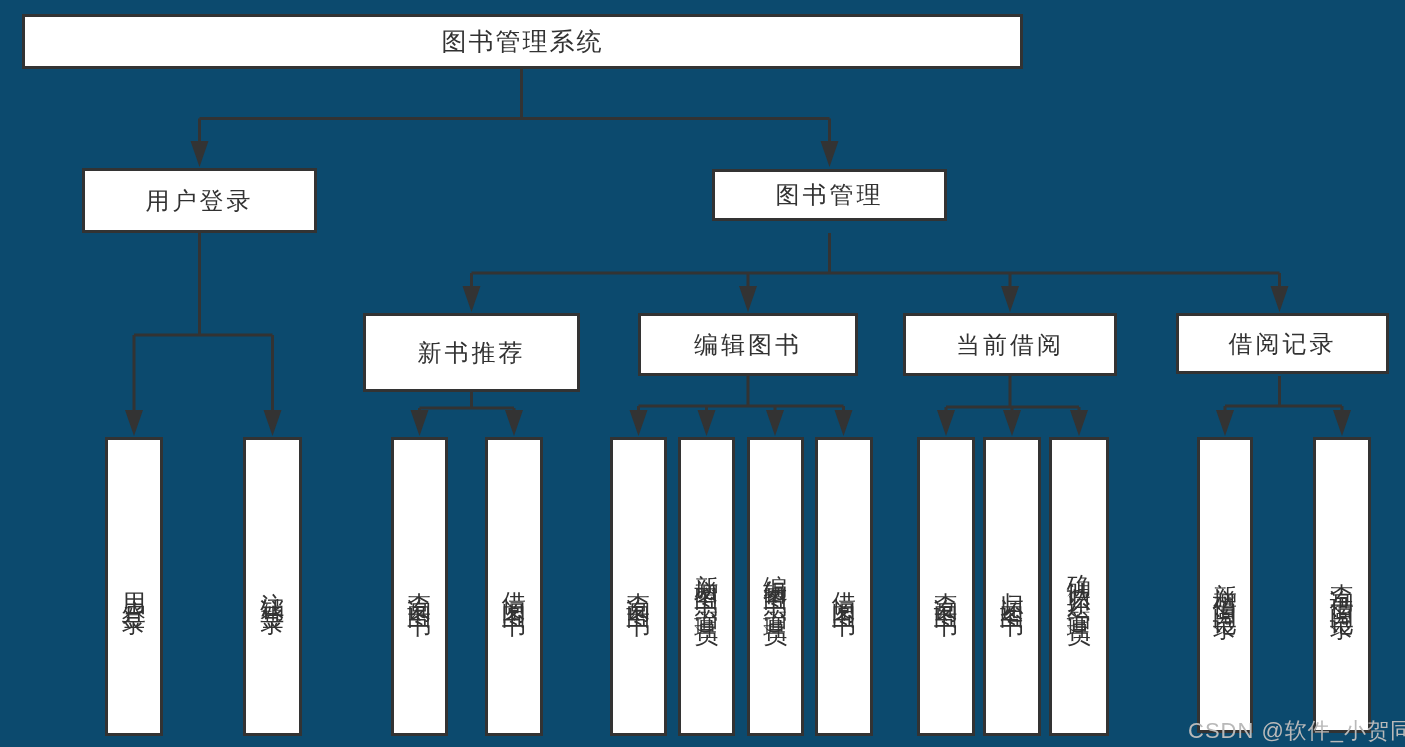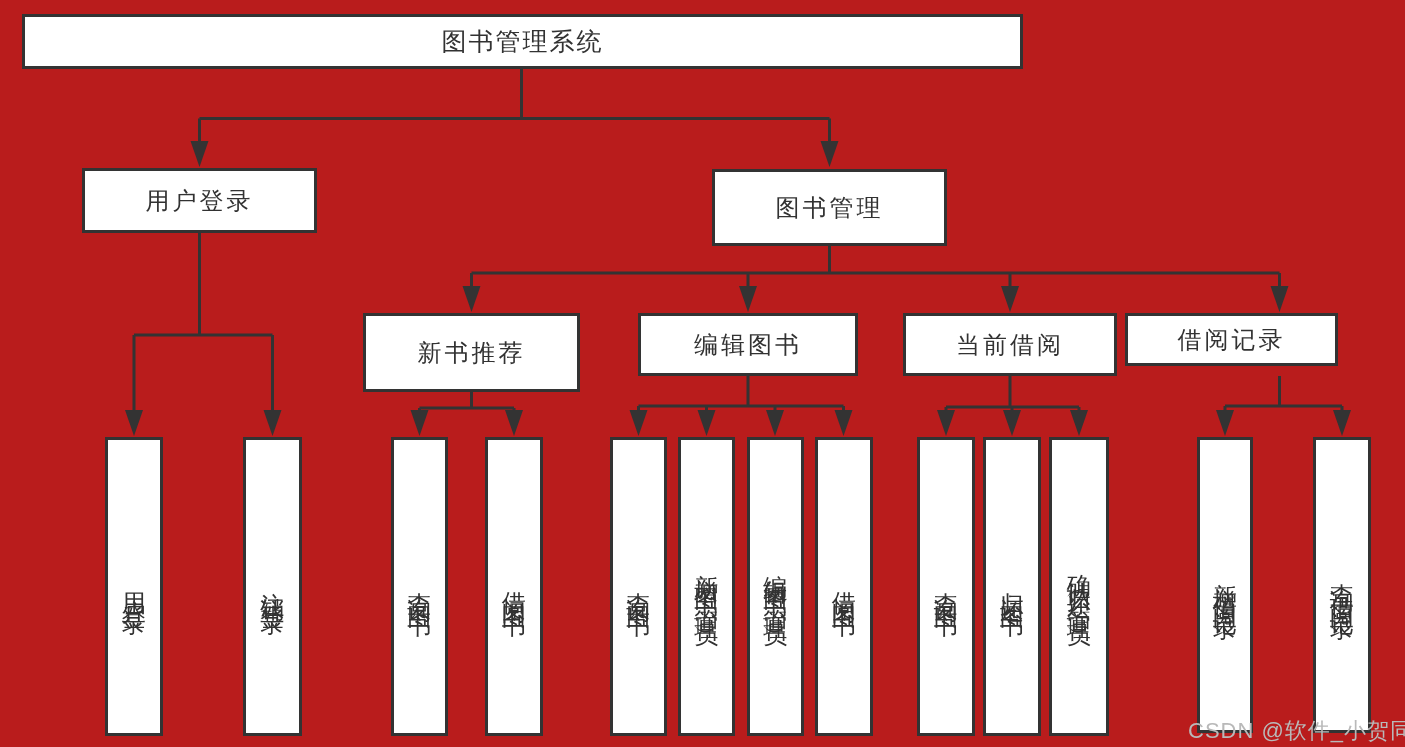--- a/index.html
+++ b/index.html
@@ -1,19 +1,19 @@
 <!DOCTYPE html>
 <html><head>
 <meta charset="utf-8">
 <style>
   html,body { margin:0; padding:0; background:#ffffff; }
   .canvas {
     position:relative;
     width:1405px; height:747px;
-    background:#b91c1c;
+    background:#0c4a6e;
     font-family:"Liberation Sans", sans-serif;
     overflow:hidden;
   }
   .wires { position:absolute; left:0; top:0; width:1405px; height:747px; }
   .box {
     position:absolute;
     box-sizing:border-box;
     border:3px solid #333333;
     background:#ffffff;
     display:flex;
@@ -84,34 +84,34 @@
     </g>
   </svg>
 
   <div class="box" style="left:22px; top:14px; width:1001px; height:55px;">
     <span class="lbl root-lbl">图书管理系统</span>
   </div>
 
   <div class="box" style="left:82px; top:168px; width:235px; height:65px;">
     <span class="lbl">用户登录</span>
   </div>
-  <div class="box" style="left:712px; top:169px; width:235px; height:77px;">
+  <div class="box" style="left:712px; top:169px; width:235px; height:52px;">
     <span class="lbl">图书管理</span>
   </div>
 
   <div class="box" style="left:363px; top:313px; width:217px; height:79px;">
     <span class="lbl">新书推荐</span>
   </div>
   <div class="box" style="left:638px; top:313px; width:220px; height:63px;">
     <span class="lbl">编辑图书</span>
   </div>
   <div class="box" style="left:903px; top:313px; width:214px; height:63px;justify-content:center;">
     <span class="lbl">当前借阅</span>
   </div>
-  <div class="box" style="left:1125px; top:313px; width:213px; height:53px;">
+  <div class="box" style="left:1176px; top:313px; width:213px; height:61px;">
     <span class="lbl">借阅记录</span>
   </div>
 
   <div class="box" style="left:105px; top:437px; width:58px; height:299px;">
     <span class="vlbl">用户登录</span>
   </div>
   <div class="box" style="left:243px; top:437px; width:59px; height:299px;">
     <span class="vlbl">注销登录</span>
   </div>
 

